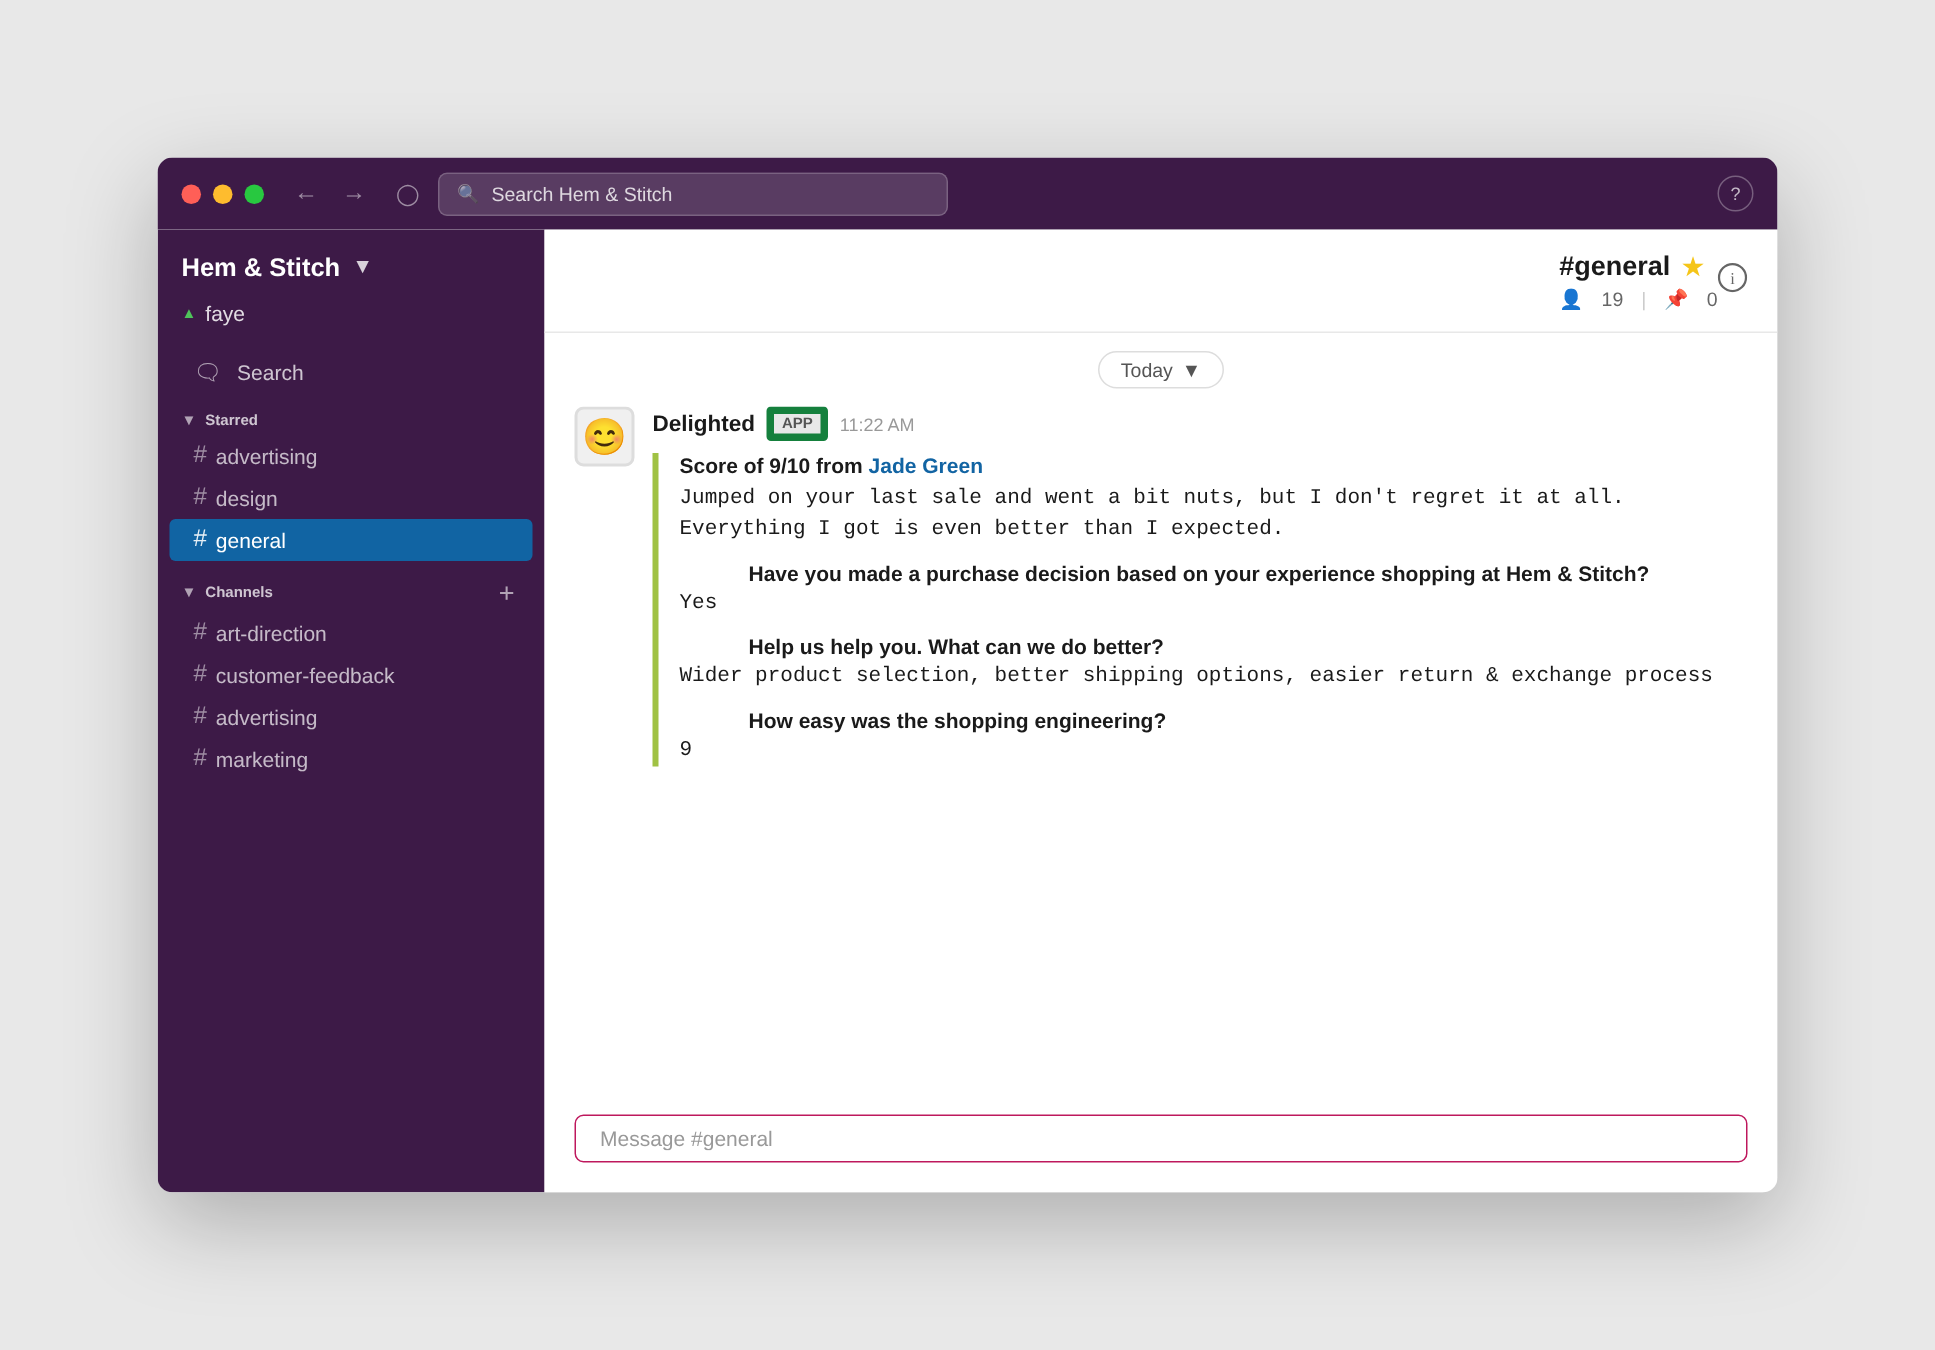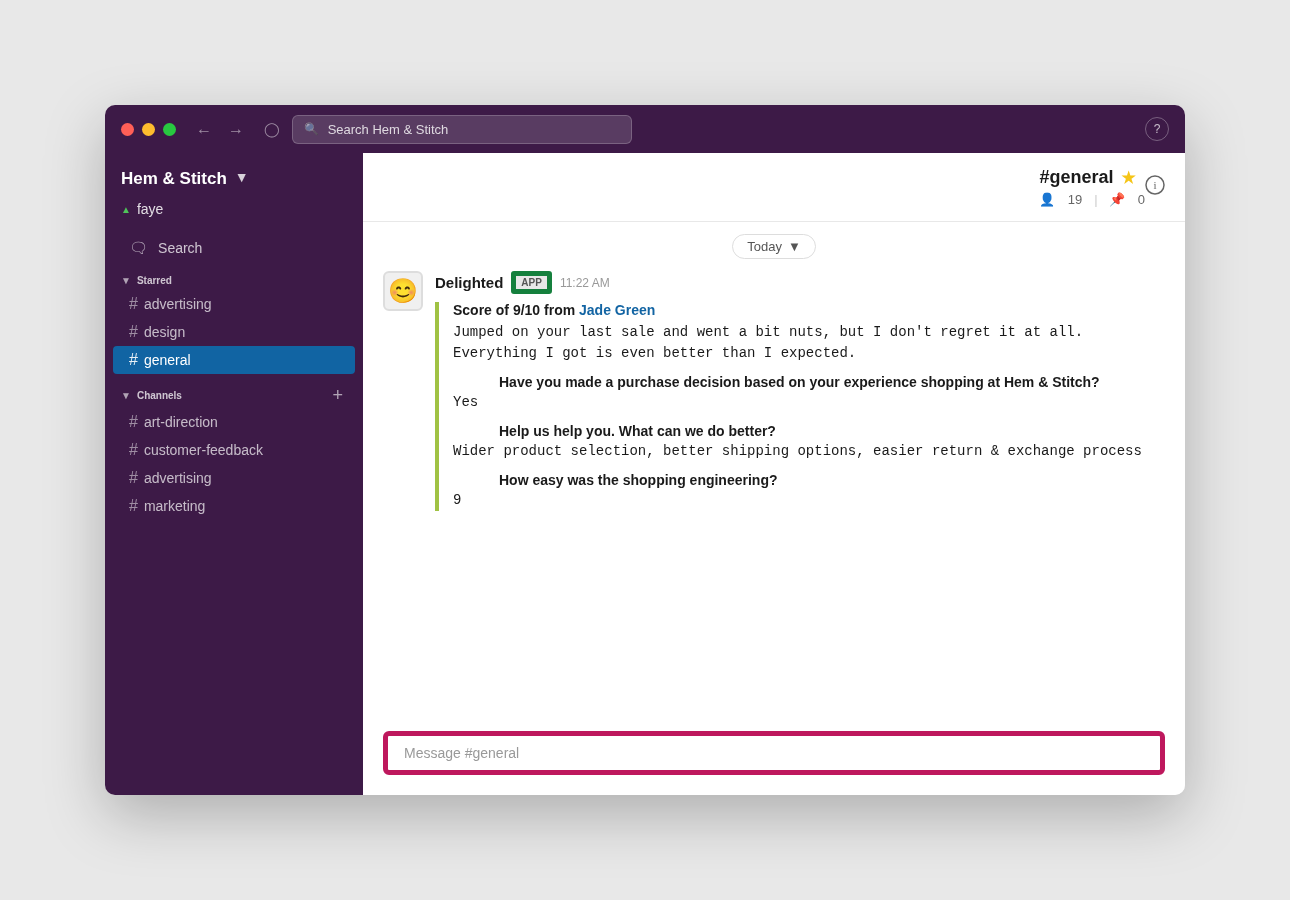--- a/index.html
+++ b/index.html
@@ -361,28 +361,28 @@
       color: #1a1a1a;
       margin-bottom: 4px;
     }
     
     .message-input-area {
       padding: 12px 20px 20px;
       flex-shrink: 0;
     }
     .message-input {
       width: 100%;
-      border: 5px solid #be185d;
+      border: 1px solid #be185d;
       border-radius: 6px;
       padding: 12px 16px;
       font-size: 14px;
       color: #ec4899;
       outline: none;
       resize: none;
-      height: 44px;
+      height: 32px;
       display: flex;
       align-items: center;
     }
     .message-input::placeholder {
       color: #999;
     }
   </style>
 </head>
 <body>
 

